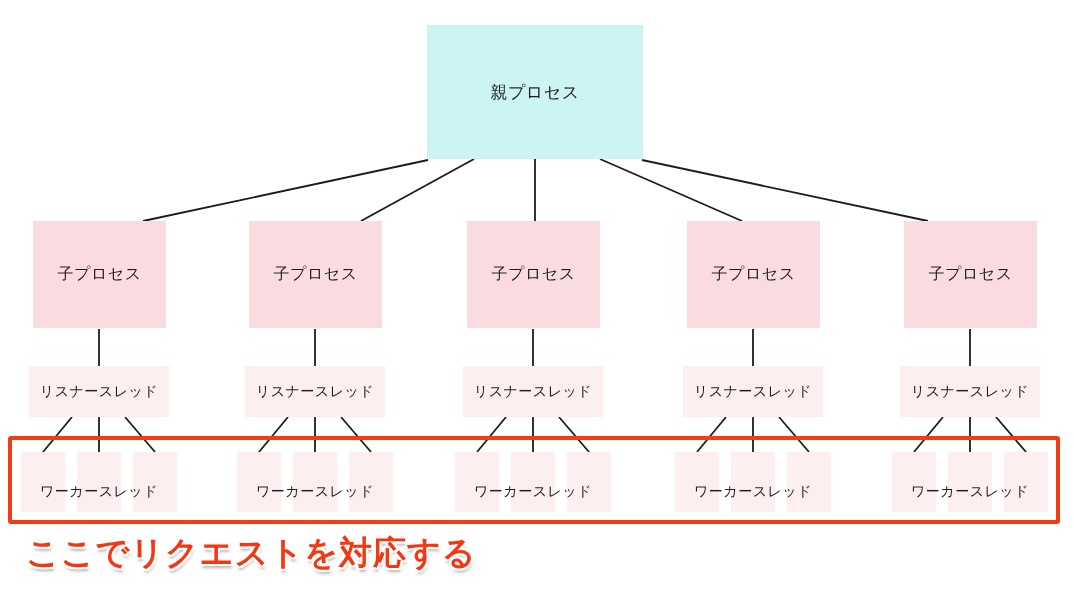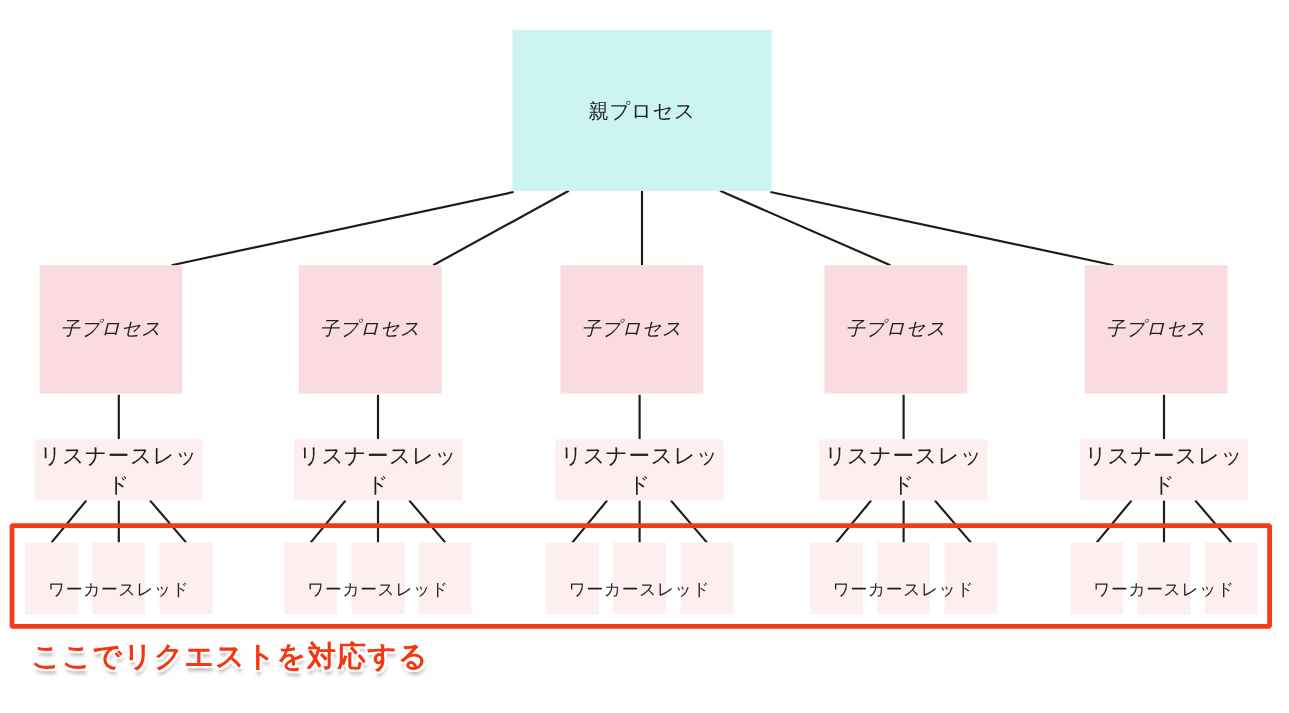--- a/index.html
+++ b/index.html
@@ -28,29 +28,28 @@
     text-align:center;
     z-index:2;
     letter-spacing:.5px;
   }
   .parent{
     width:216px;height:134px;left:427px;top:25px;
     background:var(--parent-fill);
     font-size:17px;
   }
   .child{
-    width:119px;height:107px;top:221px;
+    width:133px;height:107px;top:221px;
     background:var(--child-fill);
     font-size:16px;
-    font-style:italic;
   }
   .listener{
     width:140px;height:51px;top:366px;
     background:var(--thread-fill);
-    font-size:18px;
+    font-size:14px;
   }
   .workerbox{
     position:absolute;
     width:44px;height:60px;top:452px;
     background:var(--thread-fill);
     z-index:2;
   }
   .workerlabel{
     position:absolute;
     width:156px;top:483px;
@@ -64,21 +63,21 @@
     left:8px;top:436px;
     width:1044px;height:80px;
     border:4px solid var(--highlight);
     border-radius:3px;
     z-index:4;
     background:transparent;
   }
   .caption{
     position:absolute;
     left:26px;top:534px;
-    font-size:24px;
+    font-size:33px;
     line-height:1.15;
     font-weight:800;
     letter-spacing:1px;
     color:var(--caption-color);
     z-index:5;
     text-shadow:
       -2px -2px 0 #fff, 2px -2px 0 #fff,
       -2px  2px 0 #fff, 2px  2px 0 #fff,
       -2px  0   0 #fff, 2px  0   0 #fff,
        0   -2px 0 #fff, 0    2px 0 #fff,

